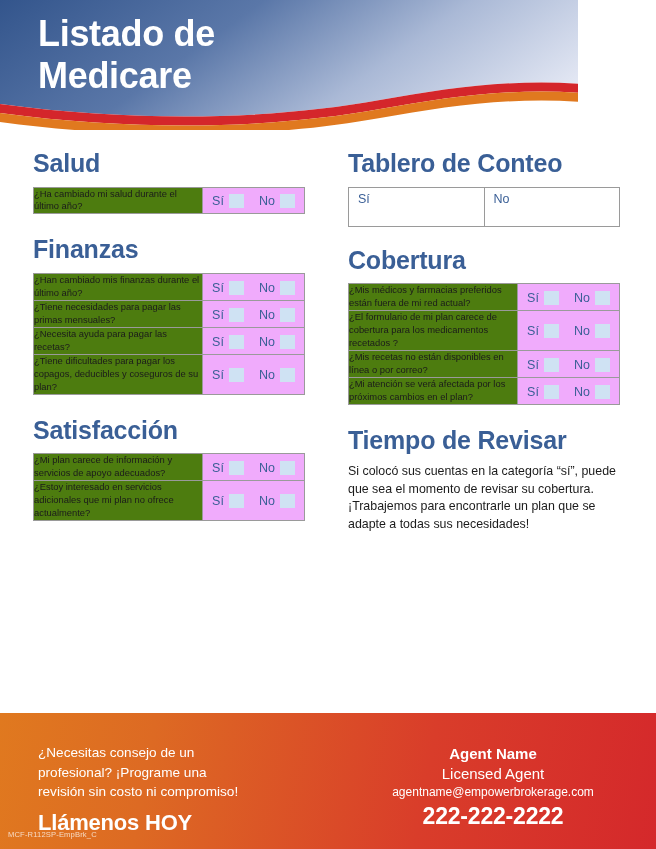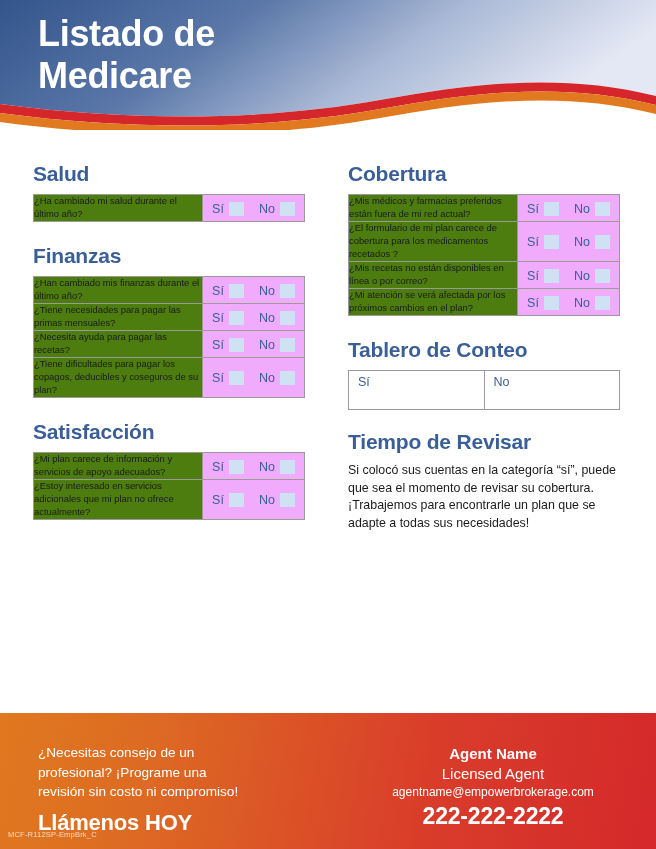--- a/index.html
+++ b/index.html
@@ -23,21 +23,21 @@
     height: 849px;
     background: #ffffff;
     overflow: hidden;
   }
 
   
   .header {
     position: absolute;
     left: 0;
     top: 0;
-    width: 656px;
+    width: 578px;
     height: 130px;
     overflow: hidden;
   }
   .header-svg {
     position: absolute;
     left: 0;
     top: 0;
     display: block;
   }
   .header-title {
@@ -65,24 +65,24 @@
     position: absolute;
     left: 348px;
     top: 146px;
     width: 272px;
   }
 
   .section { margin-bottom: 6px; }
 
   .section-heading {
     color: #3a5f96;
-    font-size: 21px;
+    font-size: 25px;
     font-weight: bold;
     letter-spacing: -0.2px;
-    margin: 16px 0 9px 0;
+    margin: 4px 0 9px 0;
     padding: 0;
     line-height: 1.1;
   }
 
   
   .qtable {
     width: 100%;
     border-collapse: collapse;
     table-layout: fixed;
     margin-bottom: 22px;
@@ -312,20 +312,32 @@
         </tr>
       </tbody>
         </table>
     </div>
 
   </div>
 
   <div class="col-right">
 
     <div class="section">
+      <h2 class="section-heading">Tablero de Conteo</h2>
+      <table class="tally">
+        <tbody>
+            <tr>
+          <td>Sí</td>
+          <td>No</td>
+        </tr>
+      </tbody>
+        </table>
+    </div>
+
+    <div class="section">
       <h2 class="section-heading">Cobertura</h2>
       <table class="qtable">
         <tbody>
             <tr>
           <td class="q-cell">¿Mis médicos y farmacias preferidos están fuera de mi red actual?</td>
           <td class="a-cell">
             <span class="opt">Sí</span><span class="cbox"></span><span class="opt no">No</span><span class="cbox"></span>
           </td>
         </tr>
         <tr>
@@ -338,32 +350,20 @@
           <td class="q-cell">¿Mis recetas no están disponibles en línea o por correo?</td>
           <td class="a-cell">
             <span class="opt">Sí</span><span class="cbox"></span><span class="opt no">No</span><span class="cbox"></span>
           </td>
         </tr>
         <tr>
           <td class="q-cell">¿Mi atención se verá afectada por los próximos cambios en el plan?</td>
           <td class="a-cell">
             <span class="opt">Sí</span><span class="cbox"></span><span class="opt no">No</span><span class="cbox"></span>
           </td>
-        </tr>
-      </tbody>
-        </table>
-    </div>
-
-    <div class="section">
-      <h2 class="section-heading">Tablero de Conteo</h2>
-      <table class="tally">
-        <tbody>
-            <tr>
-          <td>Sí</td>
-          <td>No</td>
         </tr>
       </tbody>
         </table>
     </div>
 
     <div class="section">
       <h2 class="section-heading">Tiempo de Revisar</h2>
       <p class="body-copy">Si colocó sus cuentas en la categoría “sí”, puede que sea el momento de revisar su cobertura. ¡Trabajemos para encontrarle un plan que se adapte a todas sus necesidades!</p>
     </div>
 

